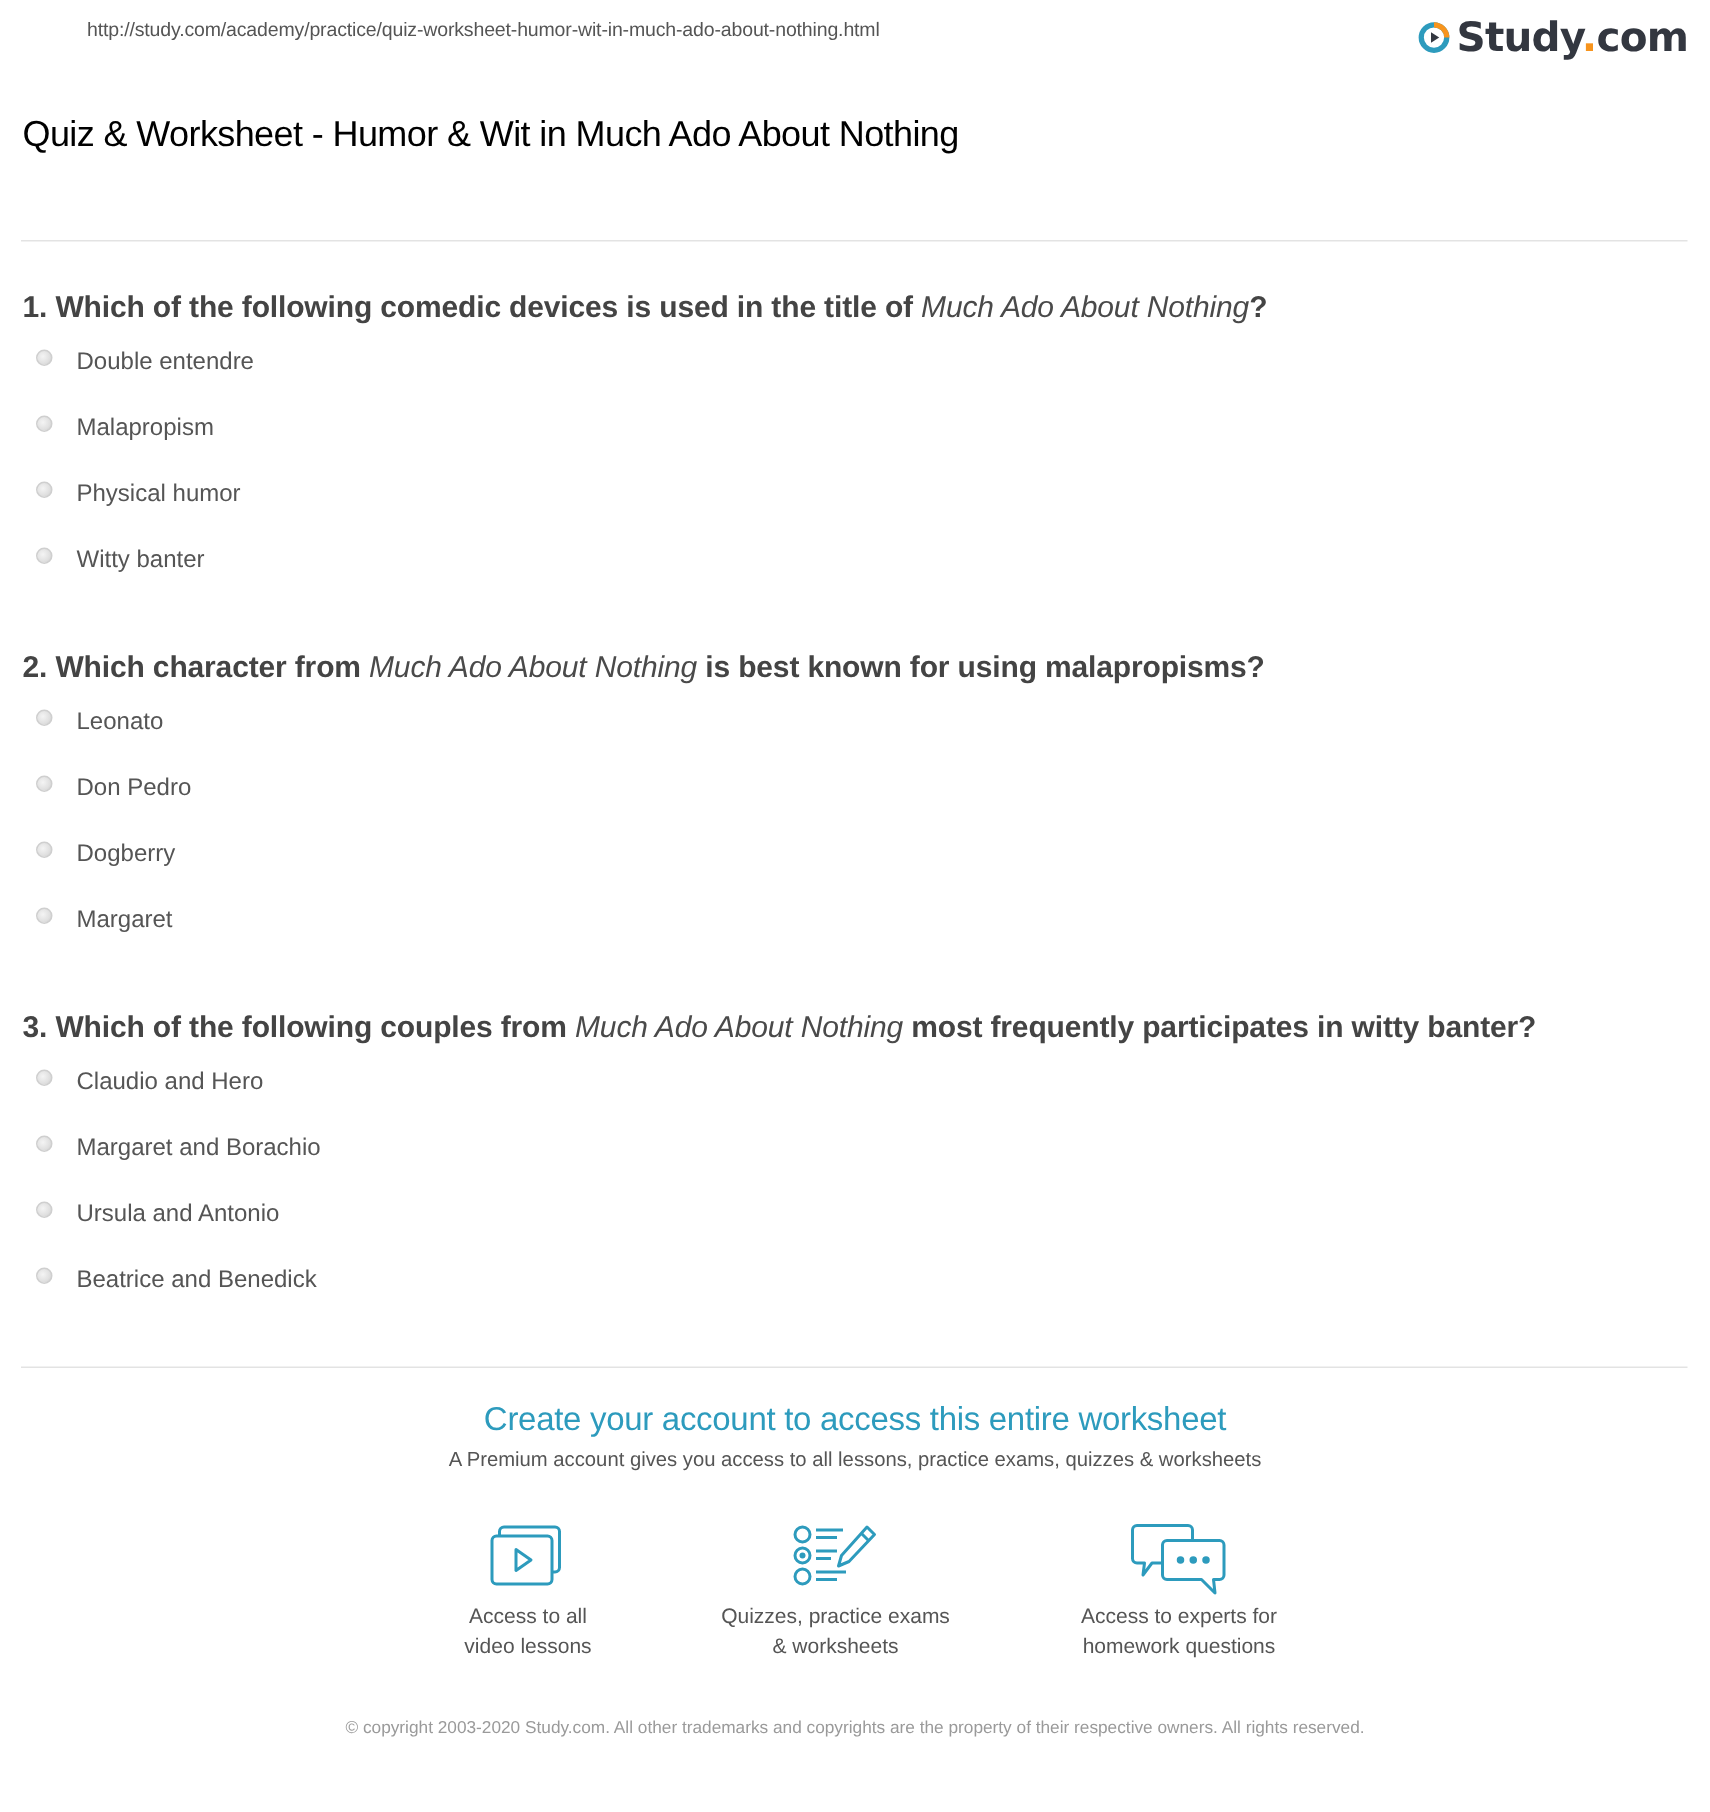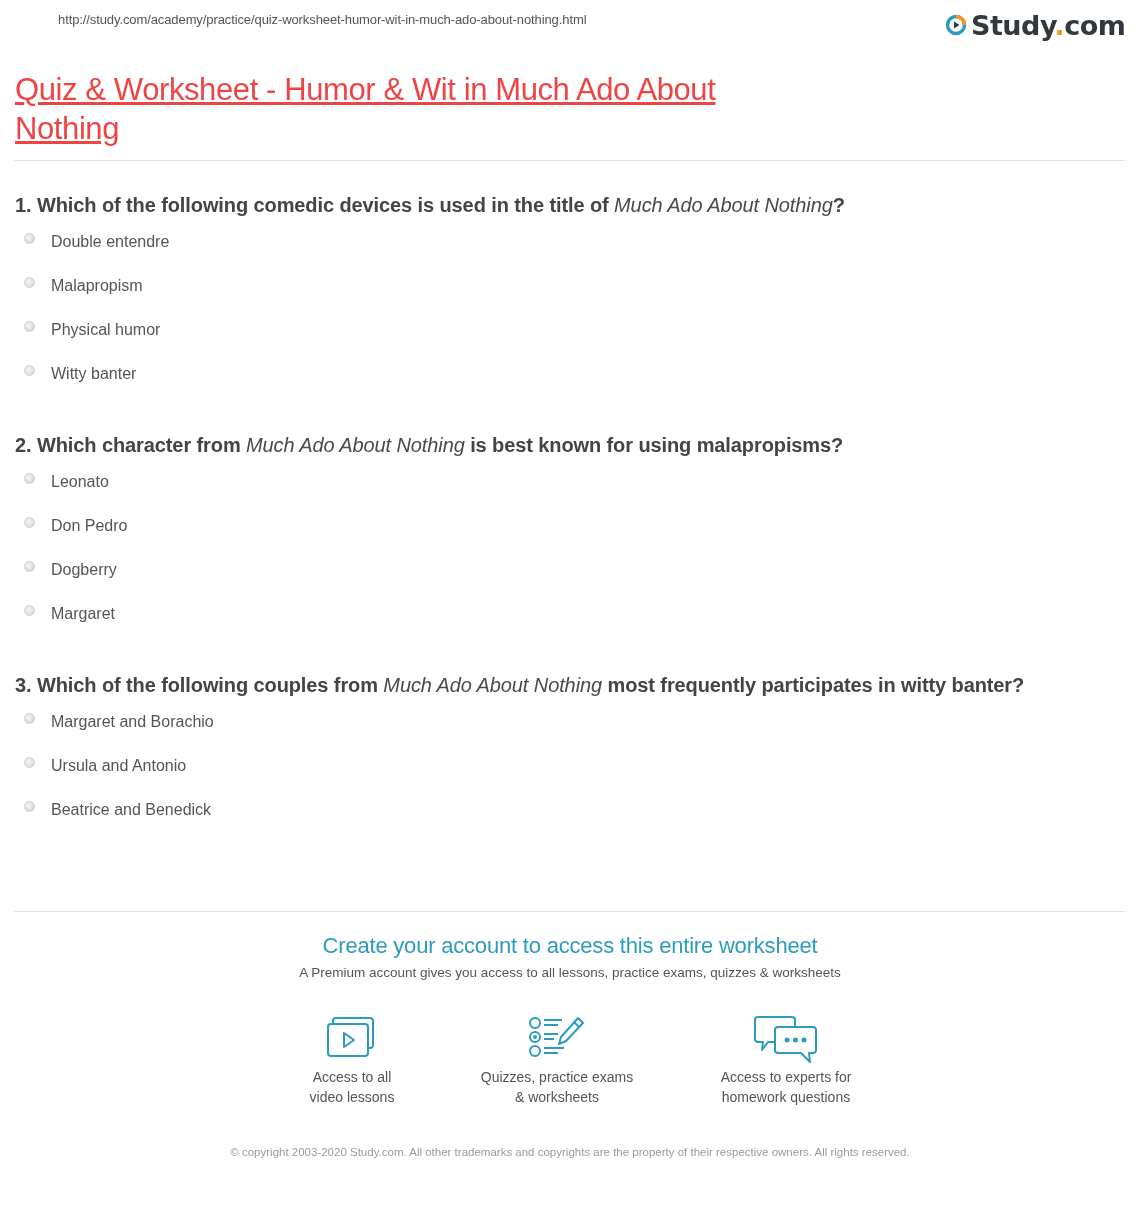--- a/index.html
+++ b/index.html
@@ -6,21 +6,21 @@
     html, body { width: 1140px; height: 1208px; background: #ffffff; overflow: hidden; }
     body { font-family: "Liberation Sans", "DejaVu Sans", sans-serif; color: #555555; position: relative; }
 
     .url { position: absolute; left: 14px; top: 12px; font-size: 13px; color: #555; letter-spacing: -0.1px; padding-left: 44px; }
 
     .logo { position: absolute; left: 945px; top: 8px; display: flex; align-items: center; height: 34px; }
     .logo-icon { width: 22px; height: 22px; margin-right: 4px; }
     .logo-text { font-family: "DejaVu Sans", sans-serif; font-size: 27px; font-weight: bold; color: #333740; letter-spacing: -0.5px; line-height: 1; }
     .logo-dot { color: #f7941d; }
 
-    .page-title { position: absolute; left: 15px; top: 70px; width: 800px; font-size: 31px; line-height: 39px; color: #ef4444; font-weight: normal; letter-spacing: -0.4px; text-decoration: underline; }
+    .page-title { position: absolute; left: 15px; top: 70px; width: 800px; font-size: 24px; line-height: 39px; color: #000000; font-weight: normal; letter-spacing: -0.4px; }
 
     .divider { position: absolute; left: 14px; width: 1111px; height: 1px; background: #e3e3e3; }
 
     .question { position: absolute; left: 15px; width: 1110px; }
     .q-text { font-size: 20px; font-weight: bold; color: #444; letter-spacing: -0.1px; line-height: 28px; }
     .q-text em { font-weight: normal; font-style: italic; color: #4a4a4a; }
     .answers { list-style: none; margin-top: 14px; }
     .answer { display: flex; height: 44px; cursor: pointer; }
     .radio { width: 11px; height: 11px; border-radius: 50%; background: radial-gradient(circle at 40% 40%, #f4f4f4 0%, #e0e0e0 60%, #c9c9c9 100%); border: 1px solid #cfcfcf; margin-left: 9px; margin-right: 16px; flex-shrink: 0; }
     .answer-label { font-size: 16px; color: #555; }
@@ -96,20 +96,24 @@
         <span class="answer-label">Margaret</span>
       </li>
   </ul>
 </div>
 
 <div class="question" style="top:671px">
   <div class="q-text"><span>3.</span> <span>Which of the following couples from </span><em>Much Ado About Nothing</em><span> most frequently participates in witty banter?</span></div>
   <ul class="answers">
     <li class="answer">
         <span class="radio"></span>
+        <span class="answer-label">Claudio and Hero</span>
+      </li>
+    <li class="answer">
+        <span class="radio"></span>
         <span class="answer-label">Margaret and Borachio</span>
       </li>
     <li class="answer">
         <span class="radio"></span>
         <span class="answer-label">Ursula and Antonio</span>
       </li>
     <li class="answer">
         <span class="radio"></span>
         <span class="answer-label">Beatrice and Benedick</span>
       </li>

